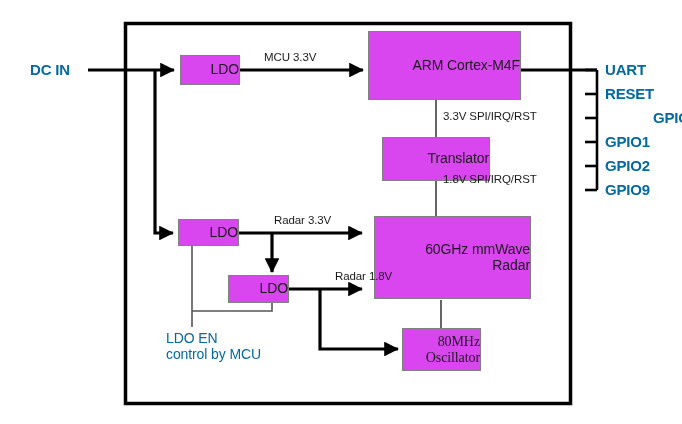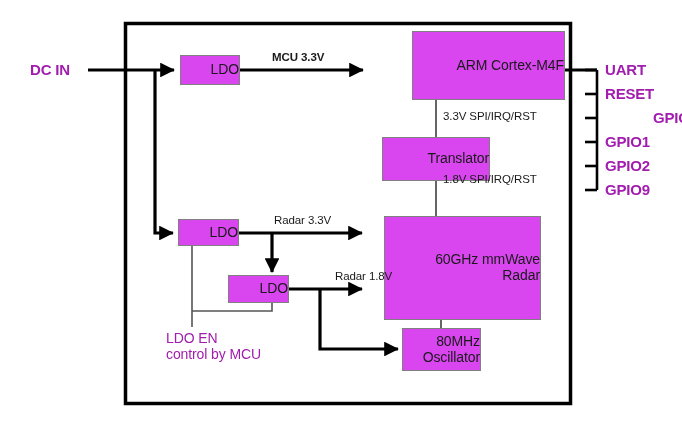--- a/index.html
+++ b/index.html
@@ -34,21 +34,21 @@
     text-align: right;
     color: #1a1a1a;
     font-family: "Liberation Sans", sans-serif;
     font-size: 14px;
     line-height: 1.12;
     letter-spacing: -0.1px;
   }
   .blk span { display: block; width: 100%; }
   .lbl {
     position: absolute;
-    color: #a21caf;
+    color: #0369a1;
     font-family: "Liberation Sans", sans-serif;
     white-space: nowrap;
   }
   .wire-lbl {
     font-size: 11.5px;
     color: #1a1a1a;
     letter-spacing: -0.1px;
   }
   .io-lbl {
     font-size: 15px;
@@ -117,49 +117,49 @@
       <path d="M 585 142 L 597 142"></path>
       <path d="M 585 166 L 597 166"></path>
       <path d="M 585 190 L 597 190"></path>
     </g>
   </svg>
 
   <div class="blk" style="left:180px; top:55px; width:60px; height:30px;">
     <span>LDO</span>
   </div>
 
-  <div class="blk" style="left:368px; top:31px; width:153px; height:69px;margin-left:44px;">
+  <div class="blk" style="left:368px; top:31px; width:153px; height:69px;">
     <span>ARM Cortex-M4F</span>
   </div>
 
   <div class="blk" style="left:382px; top:137px; width:108px; height:44px; flex-direction:column;">
     <span>Translator</span>
   </div>
 
   <div class="blk" style="left:178px; top:219px; width:61px; height:27px;">
     <span>LDO</span>
   </div>
 
   <div class="blk" style="left:228px; top:275px; width:61px; height:28px;">
     <span>LDO</span>
   </div>
 
-  <div class="blk" style="left:384px; top:216px; width:157px; height:104px; flex-direction:column;">
+  <div class="blk" style="left:374px; top:216px; width:157px; height:83px; flex-direction:column;">
     <span>60GHz mmWave</span>
     <span>Radar</span>
   </div>
 
-  <div class="blk" style="left:402px; top:328px; width:79px; height:43px; flex-direction:column;">
+  <div class="blk" style="left:402px; top:328px; width:79px; height:43px; flex-direction:column;font-family:Liberation Serif, serif;">
     <span>80MHz</span>
     <span>Oscillator</span>
   </div>
 
   <div class="lbl io-lbl" style="left:30px; top:61px;">DC IN</div>
 
-  <div class="lbl wire-lbl" style="left:272px; top:51px;font-weight:bold;">MCU 3.3V</div>
+  <div class="lbl wire-lbl" style="left:264px; top:51px;">MCU 3.3V</div>
 
   <div class="lbl wire-lbl" style="left:443px; top:110px;">3.3V SPI/IRQ/RST</div>
 
   <div class="lbl wire-lbl" style="left:443px; top:173px;">1.8V SPI/IRQ/RST</div>
 
   <div class="lbl wire-lbl" style="left:274px; top:214px;">Radar 3.3V</div>
 
   <div class="lbl wire-lbl" style="left:296px; top:270px;padding-left:39px;">Radar 1.8V</div>
 
   <div class="lbl note-lbl" style="left:166px; top:329px;">LDO EN</div>

